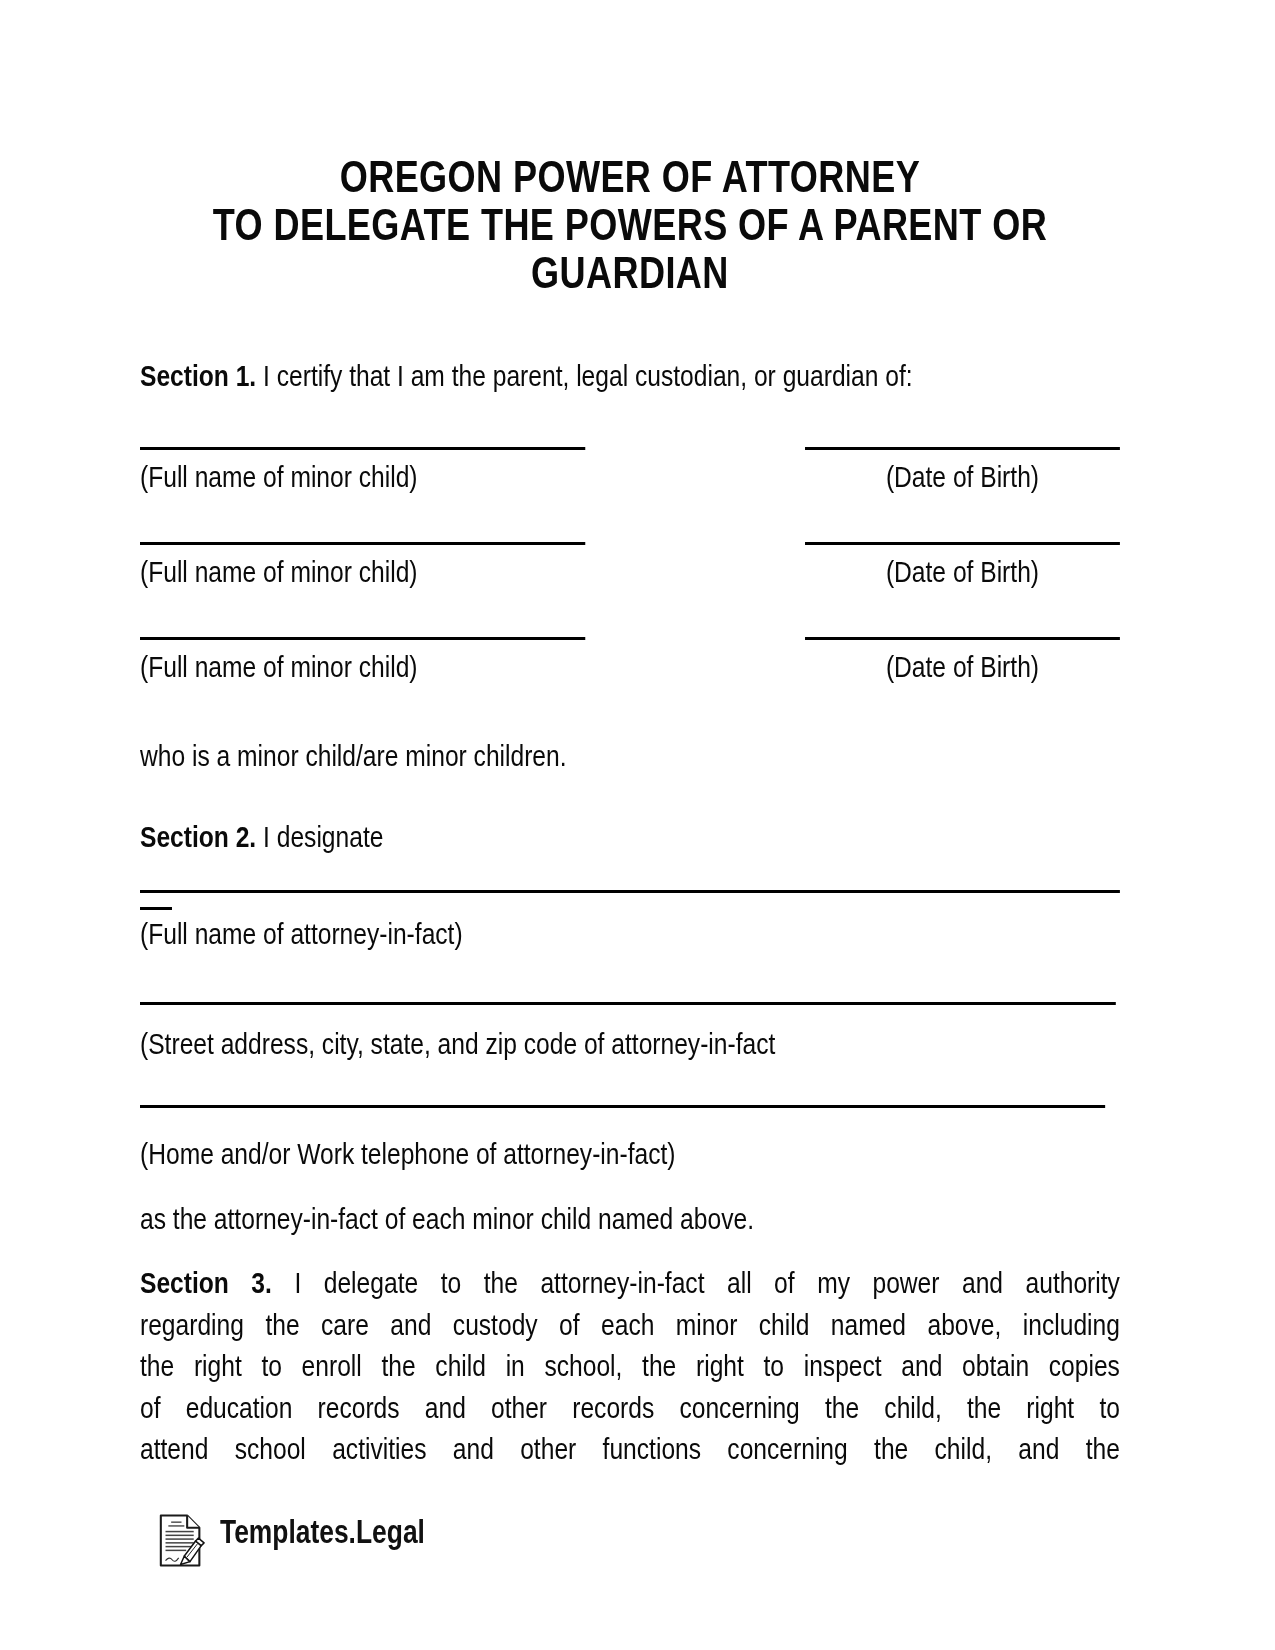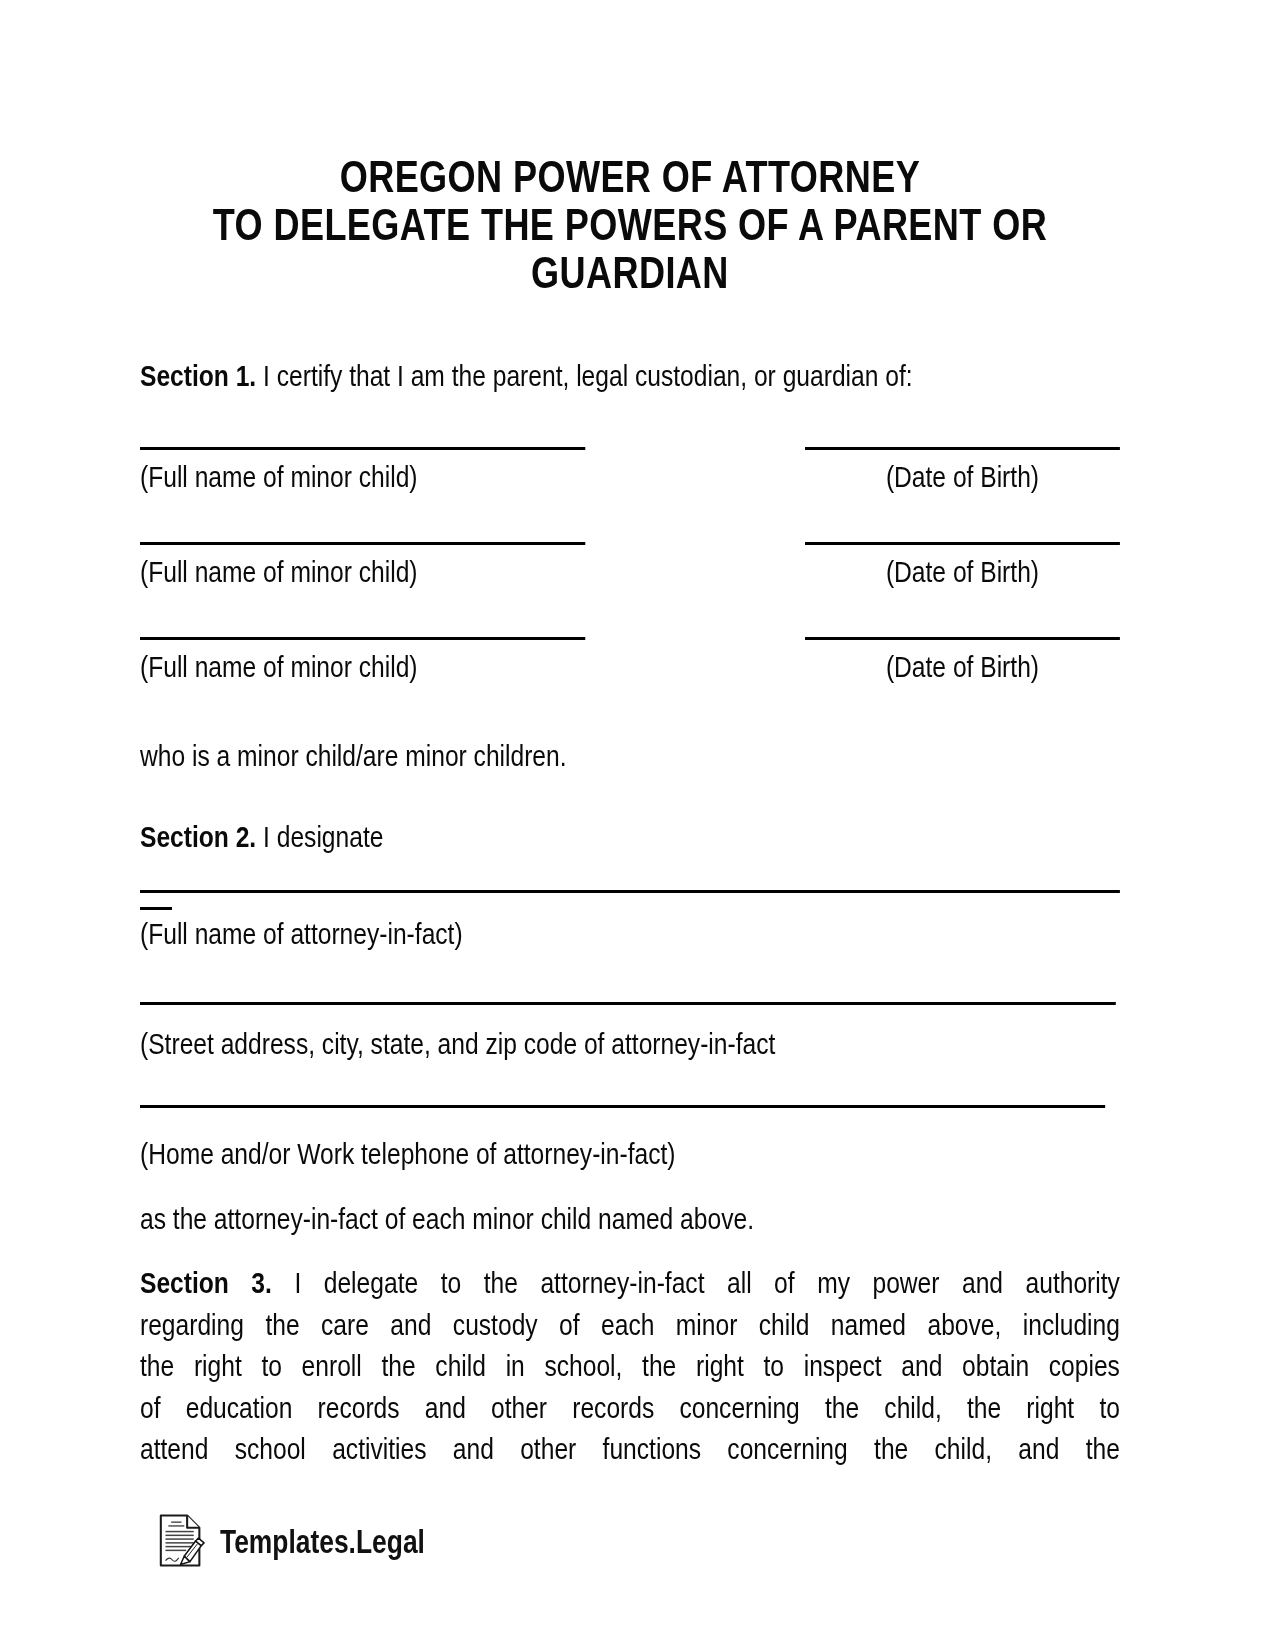--- a/index.html
+++ b/index.html
@@ -59,21 +59,20 @@
     text-align: justify;
     text-align-last: justify;
     width: 1195px;
     white-space: normal;
   }
 
   .footer {
     margin-top: 43px;
     margin-left: 158px;
     display: flex;
-    align-items: center;
     gap: 15px;
   }
   .brand {
     display: inline-block;
     font-weight: bold;
     font-size: 33px;
     color: #111111;
     transform: scaleX(0.8);
     transform-origin: left center;
     white-space: nowrap;

